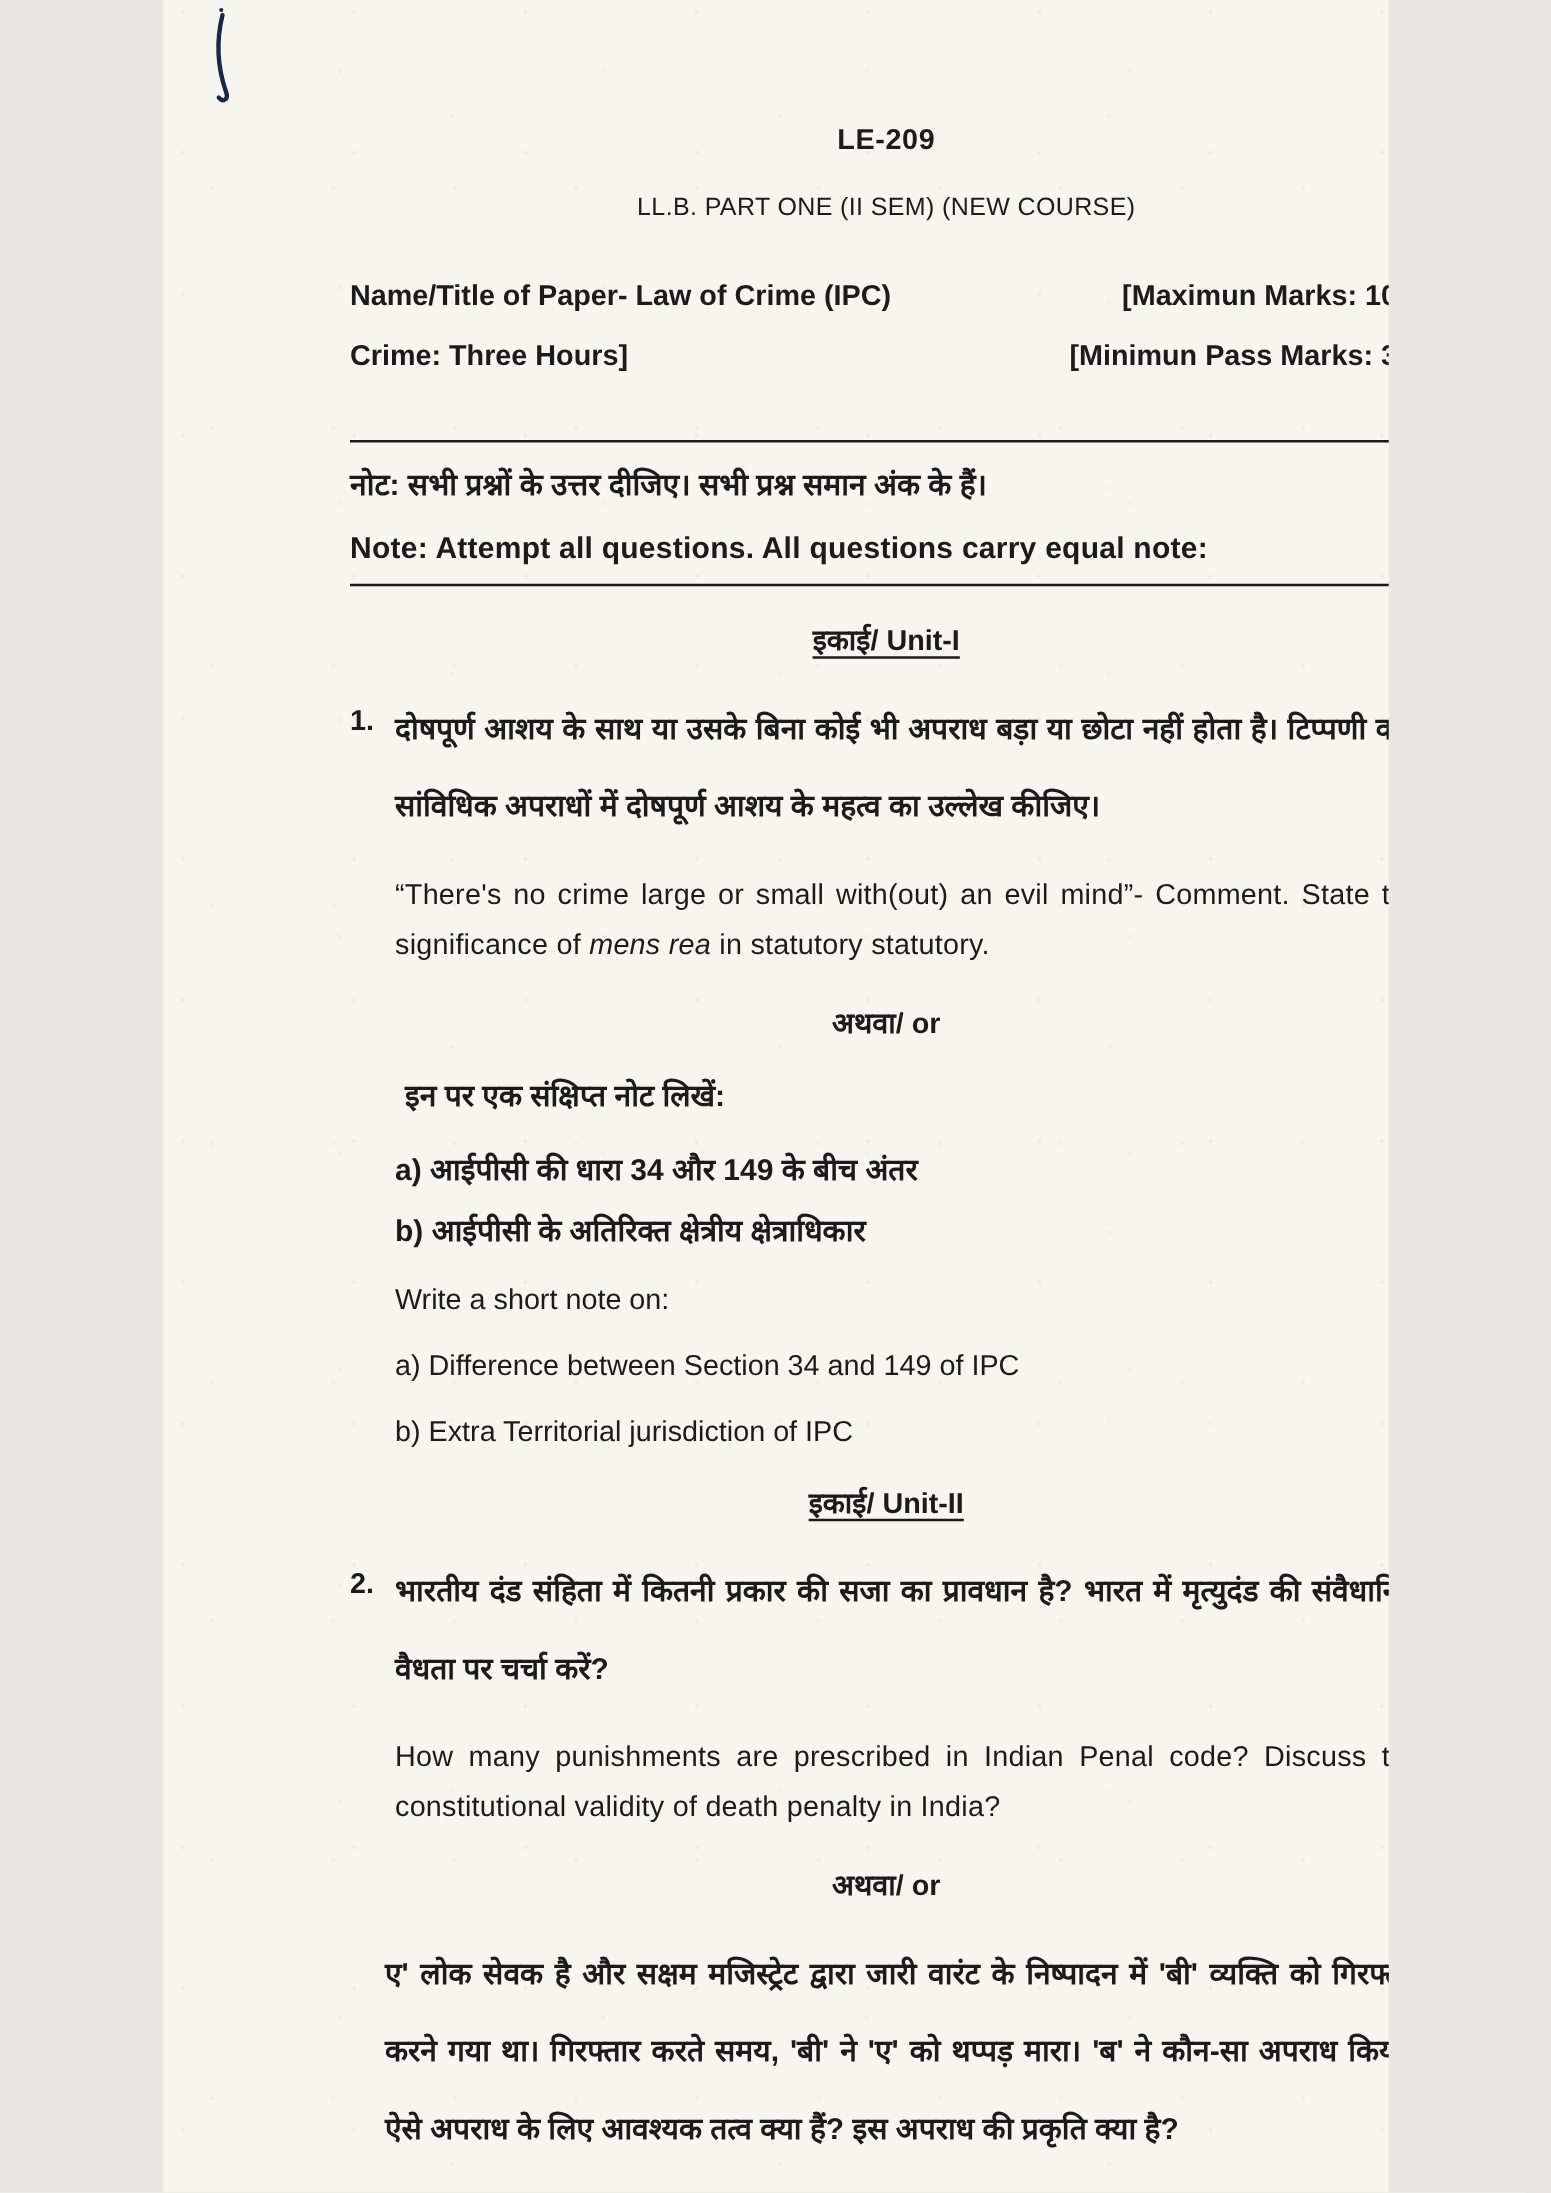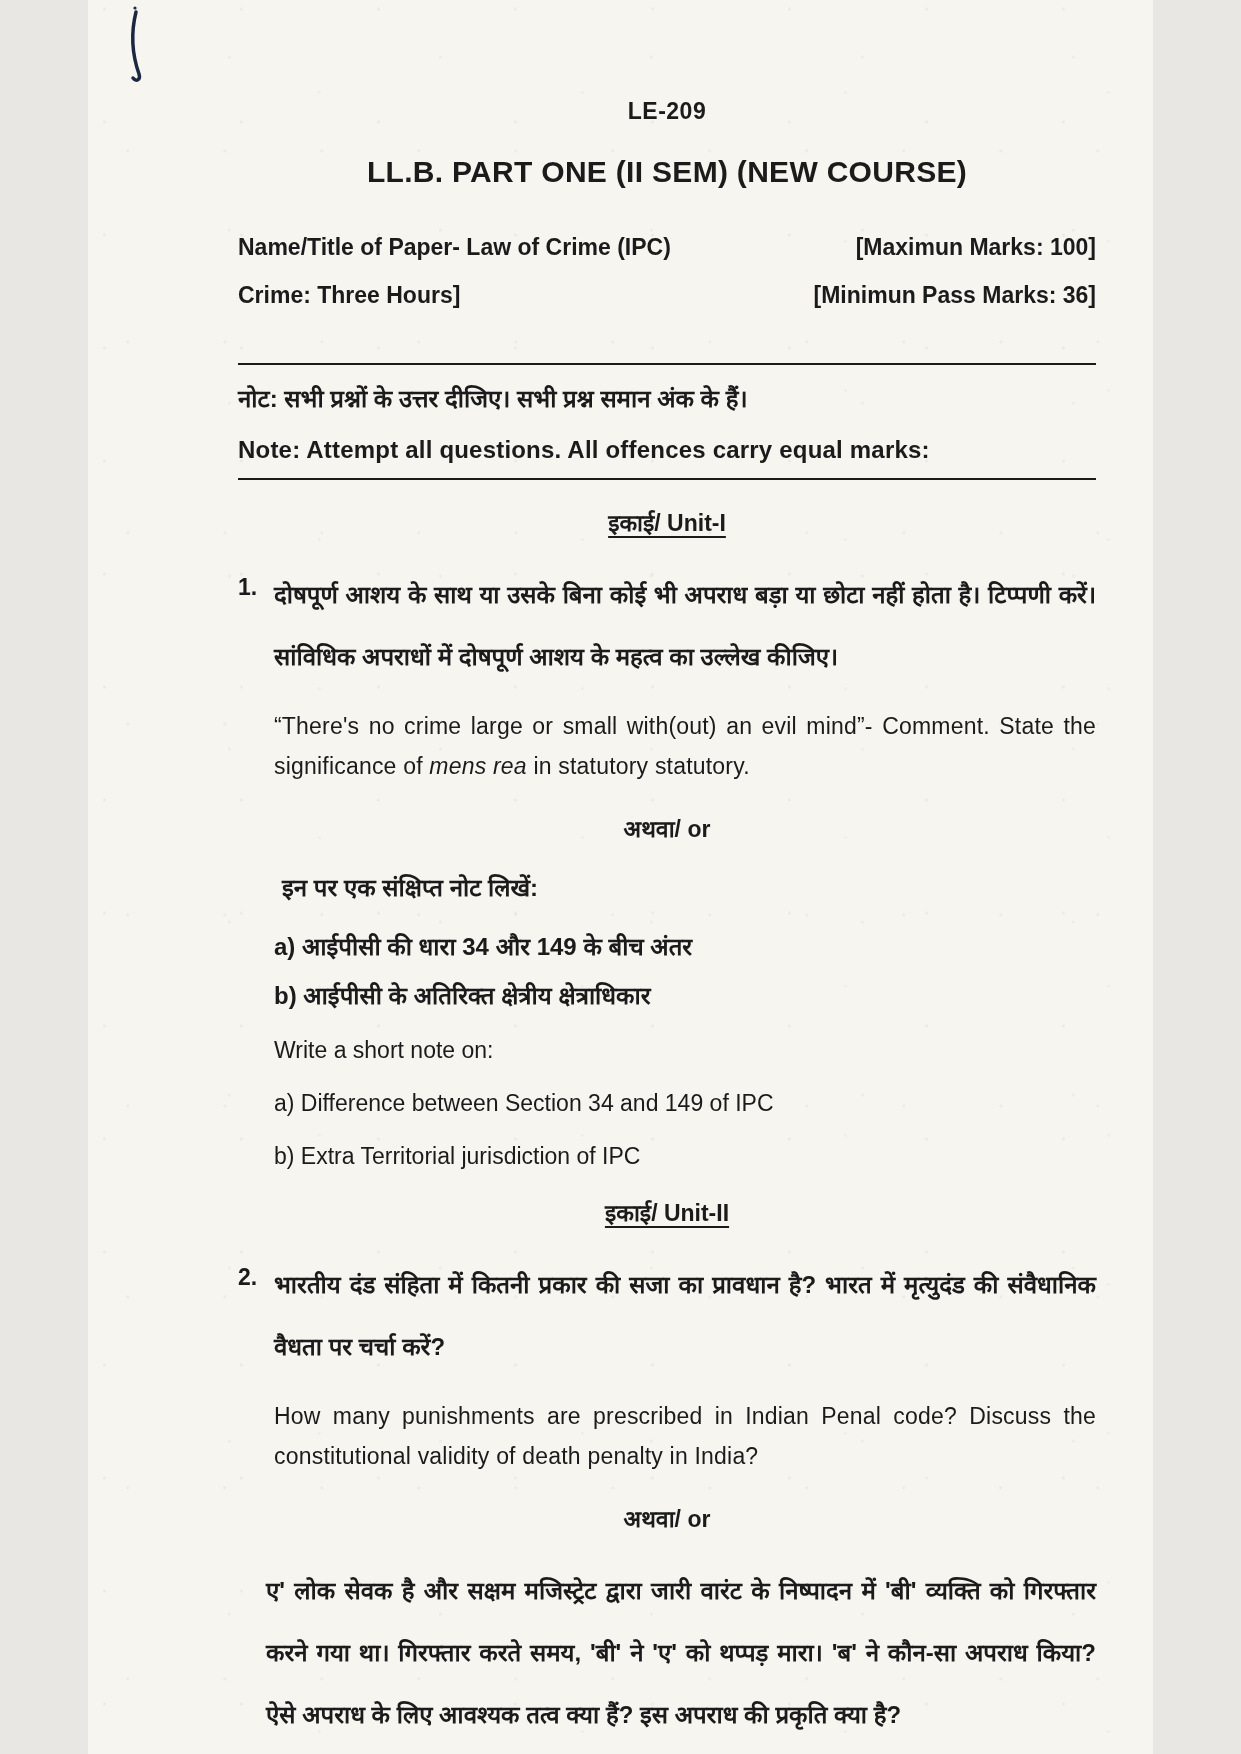--- a/index.html
+++ b/index.html
@@ -1,18 +1,18 @@
 <!DOCTYPE html>
 <html><head>
 <meta charset="utf-8">
 <style>
   html,body{margin:0;padding:0;background:#e8e7e3;}
   .paper{
     position:relative;
-    width:1065px;
+    width:981px;
     height:1754px;
     margin:0 auto;
     background-color:#f6f5f0;
     background-image:
       radial-gradient(circle at 12% 8%,  rgba(70,70,70,.06) 1px, transparent 2px),
       radial-gradient(circle at 67% 33%, rgba(70,70,70,.05) 1px, transparent 2px),
       radial-gradient(circle at 41% 79%, rgba(70,70,70,.05) 1px, transparent 2px),
       radial-gradient(circle at 88% 62%, rgba(70,70,70,.04) 1px, transparent 2px);
     background-size: 137px 113px, 211px 173px, 97px 191px, 263px 149px;
     color:#1b1b1b;
@@ -21,21 +21,21 @@
   }
   .pen-mark{position:absolute;left:28px;top:4px;}
   .content{
     position:absolute;
     left:150px;
     top:98px;
     width:858px;
   }
   .center{text-align:center;}
   .code{font-size:23px;font-weight:700;letter-spacing:.5px;margin:0 0 30px 0;}
-  .course{font-size:30px;font-weight:700;margin:0 0 34px 0;letter-spacing:.3px;}
+  .course{font-size:20px;font-weight:400;margin:0 0 34px 0;letter-spacing:.3px;}
   .meta-row{
     display:flex;justify-content:space-between;align-items:flex-start;
     font-size:23px;font-weight:700;line-height:48px;
   }
   .rule{border:none;border-top:2.5px solid #1a1a1a;margin:0;}
   .rule.top{margin-top:44px;}
   .rule.bottom{margin-top:6px;}
   .note-hi{font-size:24px;font-weight:700;margin:16px 0 22px 0;}
   .note-en{font-size:24px;font-weight:700;margin:0 0 14px 0;letter-spacing:.2px;}
   .unit-heading{
@@ -78,21 +78,21 @@
       <span>[Maximun Marks: 100]</span>
     </div>
     <div class="meta-row">
       <span>Crime: Three Hours]</span>
       <span>[Minimun Pass Marks: 36]</span>
     </div>
 
     <hr class="rule top">
 
     <div class="note-hi">नोट: सभी प्रश्नों के उत्तर दीजिए। सभी प्रश्न समान अंक के हैं।</div>
-    <div class="note-en">Note: Attempt all questions. All offences carry equal marks:</div>
+    <div class="note-en">Note: Attempt all questions. All questions carry equal note:</div>
 
     <hr class="rule bottom">
 
     <div class="unit-heading">
       <span class="u">इकाई/ Unit-I</span>
     </div>
 
     <div class="question">
       <span class="qnum">1.</span>
       <p class="qtext hindi">दोषपूर्ण आशय के साथ या उसके बिना कोई भी अपराध बड़ा या छोटा नहीं होता है। टिप्पणी करें। सांविधिक अपराधों में दोषपूर्ण आशय के महत्व का उल्लेख कीजिए।</p>

